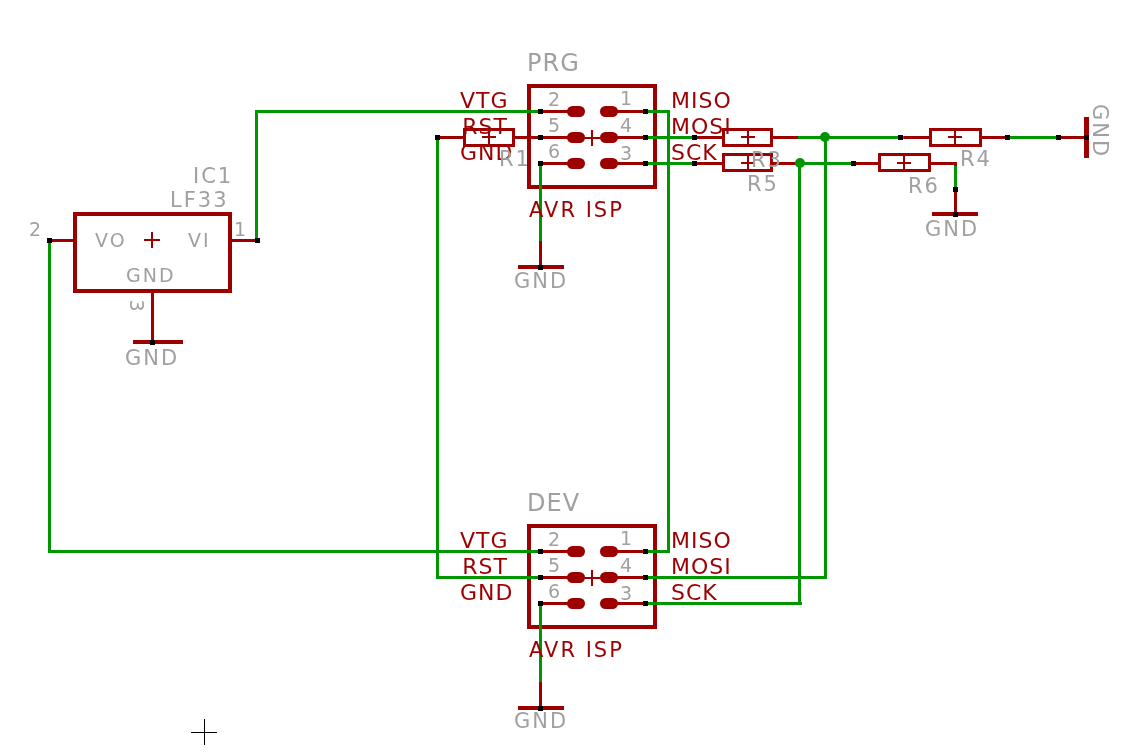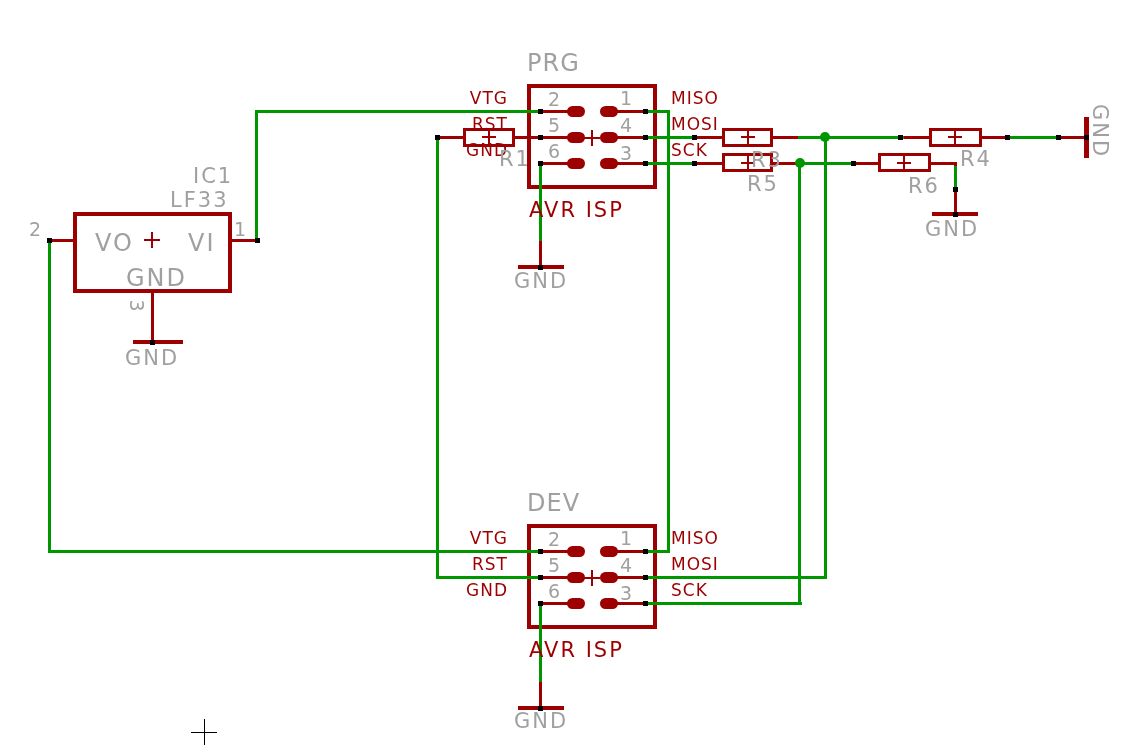--- a/index.html
+++ b/index.html
@@ -3,23 +3,23 @@
 <meta charset="utf-8">
 <style>
   html,body{margin:0;padding:0;background:#ffffff;}
   #schematic{position:relative;width:1147px;height:756px;background:#ffffff;overflow:hidden;
              font-family:"DejaVu Sans",sans-serif;}
   #schematic div{box-sizing:border-box;}
   .t{position:absolute;line-height:1;white-space:nowrap;}
   .lbl-big{font-size:24px;color:var(--label);letter-spacing:1px;}
   .lbl-med{font-size:21px;color:var(--label);letter-spacing:2px;}
   .val-med{font-size:21px;color:var(--part);letter-spacing:2px;}
-  .pin-name{font-size:17px;color:var(--part);letter-spacing:1px;}
+  .pin-name{font-size:22px;color:var(--part);letter-spacing:1px;}
   .pin-num{font-size:19px;color:var(--label);}
-  .ic-inner{font-size:24px;color:var(--label);letter-spacing:2px;}
+  .ic-inner{font-size:19px;color:var(--label);letter-spacing:2px;}
   .box{position:absolute;background:#ffffff;border:4px solid var(--part);}
   .rbox{position:absolute;background:#ffffff;border:3px solid var(--part);}
   .vert-gnd{writing-mode:vertical-rl;}
   .geo div{position:absolute;}
   .ralign{text-align:right;}
 </style>
 </head>
 <body>
 
 <div id="schematic" style="--part: #9c0000; --wire: #009600; --label: #a0a0a0; background: rgb(255, 255, 255);">

